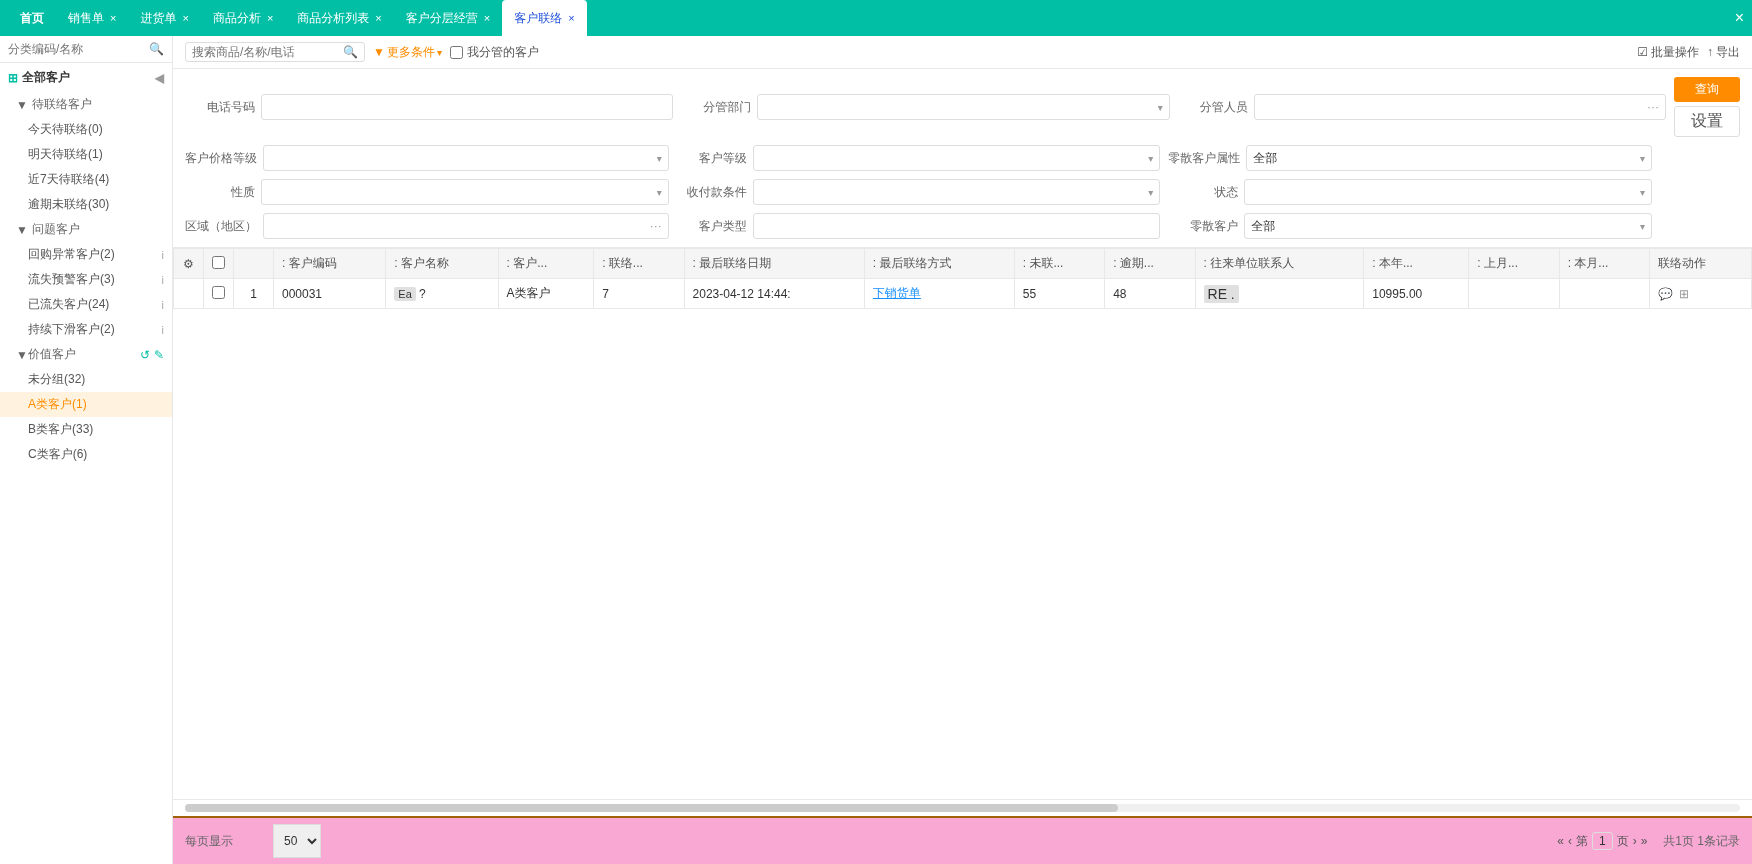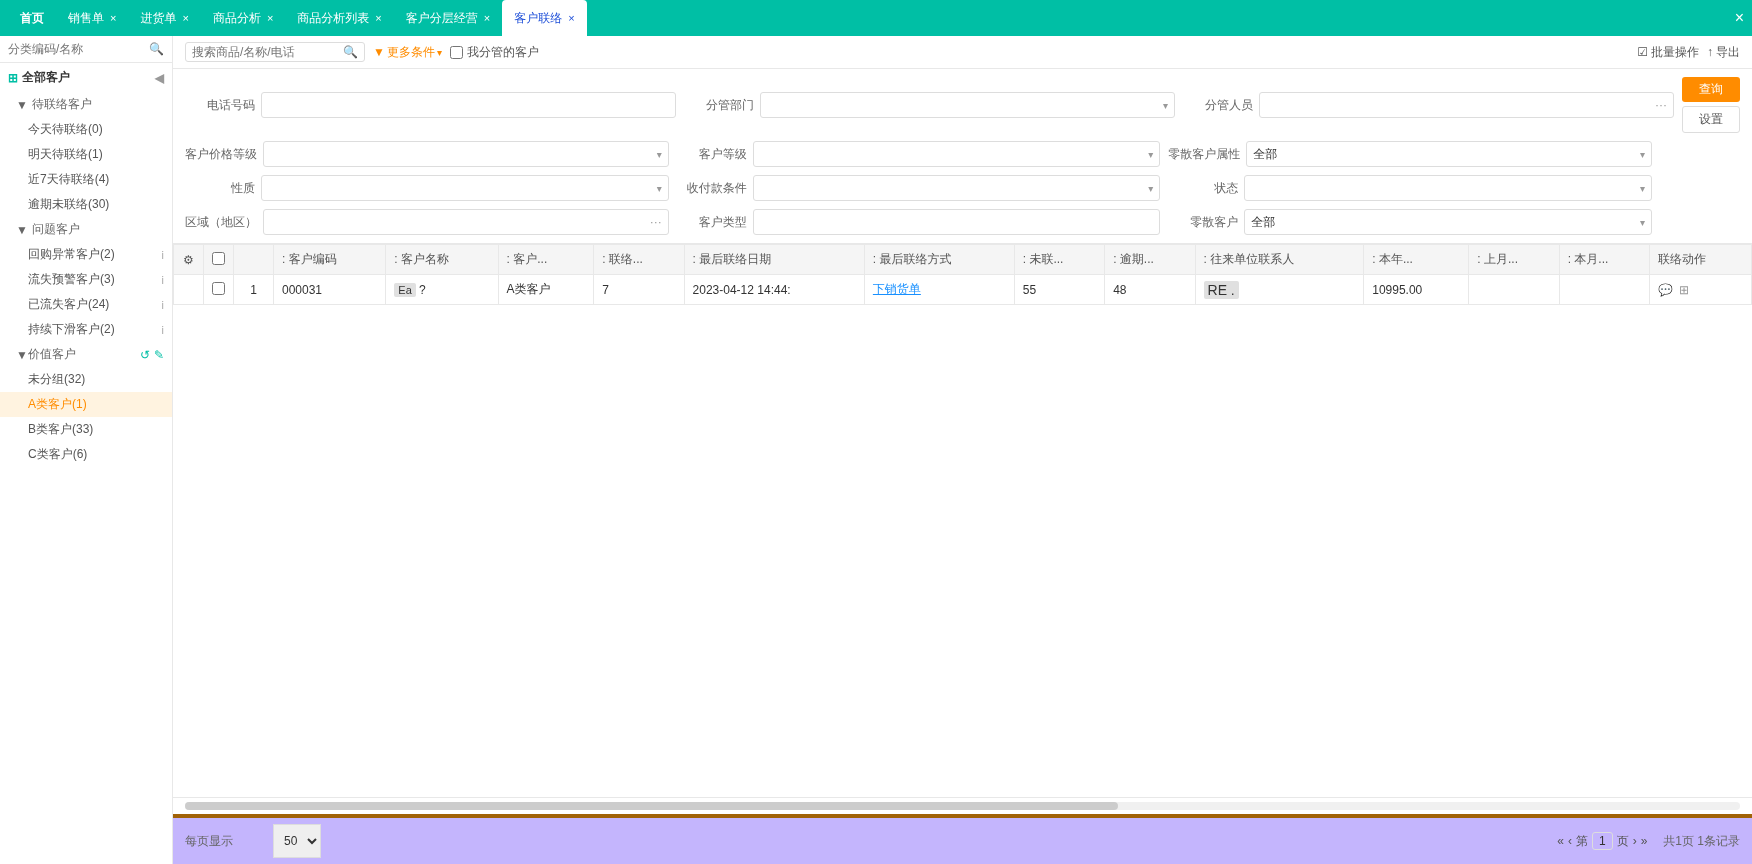--- a/index.html
+++ b/index.html
@@ -215,21 +215,21 @@
       cursor: pointer;
       font-size: 12px;
     }
     .btn-gray {
       background: #fff;
       color: #555;
       border: 1px solid #ddd;
       padding: 4px 16px;
       border-radius: 3px;
       cursor: pointer;
-      font-size: 12px;
+      font-size: 16px;
     }
 
     
     .table-container {
       flex: 1;
       overflow: auto;
     }
     table {
       width: 100%;
       border-collapse: collapse;
@@ -281,22 +281,22 @@
       height: 100%;
       background: #ccc;
       border-radius: 4px;
     }
 
     
     .footer {
       display: flex;
       align-items: center;
       padding: 6px 12px;
-      border-top: 4px solid #a16207;
-      background: #c4b5fd;
+      border-top: 2px solid #a16207;
+      background: #f9a8d4;
       gap: 8px;
       color: #555;
     }
     .footer-label { color: #666; }
     .footer-select {
       border: 1px solid #ddd;
       border-radius: 0;
       padding: 8px 6px;
       color: #333;
       margin-left: 32px;

